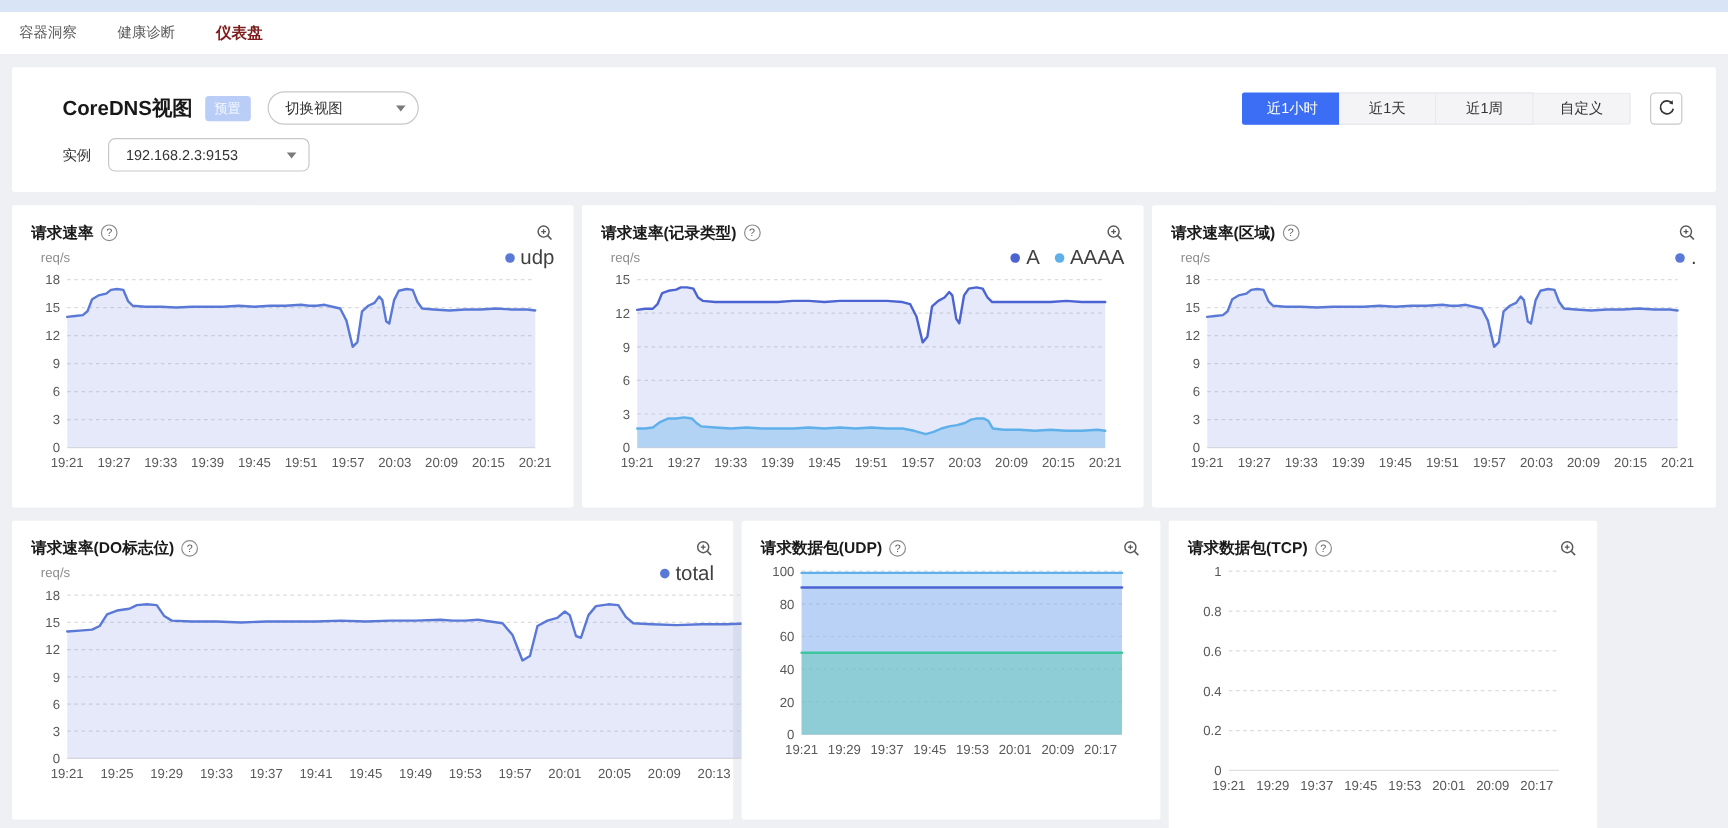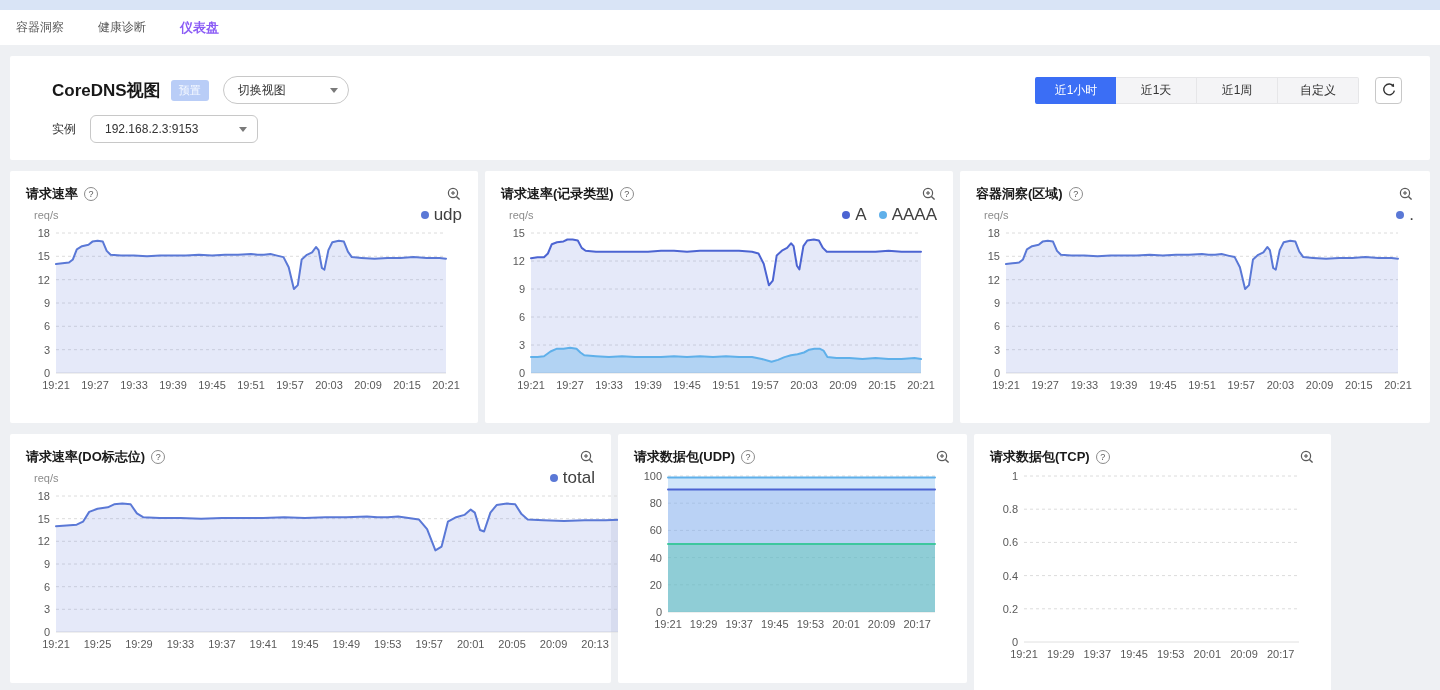--- a/index.html
+++ b/index.html
@@ -1,41 +1,41 @@
 <!DOCTYPE html>
 <html><head>
 <meta charset="utf-8">
 <style>
   * { margin:0; padding:0; box-sizing:border-box; }
   html,body { width:1440px; height:690px; overflow:hidden; background:#eef0f3;
     font-family:"Liberation Sans","DejaVu Sans",sans-serif; }
   .topstrip { height:10px; background:#d9e4f6; }
   .tabbar { height:35px; background:#fff; display:flex; align-items:center; padding-left:14px; }
   .tab { font-size:12px; color:#595959; margin-right:30px; cursor:pointer; padding:4px 2px; }
-  .tab.active { color:#8b5cf6; font-weight:bold; font-size:13px; }
+  .tab.active { color:#7f1d1d; font-weight:bold; font-size:13px; }
   .gap { height:11px; }
   .panel { background:#fff; border-radius:2px; }
   .head-panel { margin:0 10px; height:104px; padding:20px 28px 0 42px; }
   .head-row1 { display:flex; align-items:center; }
   .page-title { font-size:17px; font-weight:bold; color:#181818; }
   .badge { margin-left:10px; background:#b9cdf7; color:#f4f8ff; font-size:11px;
     padding:3px 8px; border-radius:3px; }
   .select { display:inline-flex; align-items:center; justify-content:space-between;
     border:1px solid #c8c8c8; background:#fff; height:28px; padding:0 10px 0 14px;
     font-size:12px; color:#333; cursor:pointer; }
   .view-select { width:126px; margin-left:14px; border-radius:14px; }
   .inst-select { width:168px; border-radius:6px; }
   .caret { width:0; height:0; border-left:4px solid transparent; border-right:4px solid transparent;
     border-top:5px solid #7a7a7a; margin-left:8px; }
   .head-right { margin-left:auto; display:flex; align-items:center; }
   .range-group { display:flex; }
   .range-btn { width:81px; height:27px; display:flex; align-items:center; justify-content:center;
     font-size:12px; color:#333; background:#f4f4f6; border:1px solid #e6e6e8; border-left:none;
     cursor:pointer; }
-  .range-btn:first-child { border-left:2px solid #c4b5fd; border-radius:2px 0 0 2px; }
+  .range-btn:first-child { border-left:4px solid #c4b5fd; border-radius:2px 0 0 2px; }
   .range-btn:last-child { border-radius:0 2px 2px 0; }
   .range-btn.active { background:#3b6ef5; border-color:#3b6ef5; color:#fff; }
   .refresh-btn { width:27px; height:27px; margin-left:16px; background:#fff;
     border:1px solid #c8c8c8; border-radius:4px; display:flex; align-items:center;
     justify-content:center; cursor:pointer; }
   .head-row2 { display:flex; align-items:center; margin-top:11px; }
   .inst-label { font-size:12px; color:#333; margin-right:14px; }
   .charts-row { display:flex; margin:0 10px; }
   .charts-row .panel + .panel { margin-left:7px; }
   .row1 { height:252px; }
@@ -209,21 +209,21 @@
           <text x="420.0" y="164" text-anchor="middle" class="tick">20:21</text>
           <path d="M30.0 33.2 L36.5 32.3 L43.0 32.3 L46.9 28.5 L50.8 19.2 L56.0 17.3 L62.5 16.4 L66.4 14.5 L71.6 14.5 L76.8 15.5 L80.7 22.9 L84.6 25.7 L95.0 26.7 L108.0 26.7 L121.0 26.7 L134.0 26.7 L147.0 26.7 L160.0 25.7 L173.0 25.7 L186.0 26.7 L199.0 25.7 L212.0 25.7 L225.0 25.7 L238.0 25.7 L251.0 26.7 L257.5 28.5 L262.7 38.8 L267.9 60.3 L271.8 55.6 L275.7 30.4 L280.9 25.7 L286.1 22.9 L290.0 18.3 L292.6 21.1 L295.9 40.7 L298.4 44.4 L302.4 21.1 L306.3 15.5 L312.8 14.5 L317.9 15.5 L321.9 22.9 L325.8 26.7 L335.5 26.7 L348.5 26.7 L361.5 26.7 L374.5 26.7 L387.5 25.7 L400.5 26.7 L413.5 26.7 L420.0 26.7 L420.0 148 L30.0 148 Z" fill="rgba(110,135,220,0.18)" stroke="none"></path>
           <path d="M30.0 33.2 L36.5 32.3 L43.0 32.3 L46.9 28.5 L50.8 19.2 L56.0 17.3 L62.5 16.4 L66.4 14.5 L71.6 14.5 L76.8 15.5 L80.7 22.9 L84.6 25.7 L95.0 26.7 L108.0 26.7 L121.0 26.7 L134.0 26.7 L147.0 26.7 L160.0 25.7 L173.0 25.7 L186.0 26.7 L199.0 25.7 L212.0 25.7 L225.0 25.7 L238.0 25.7 L251.0 26.7 L257.5 28.5 L262.7 38.8 L267.9 60.3 L271.8 55.6 L275.7 30.4 L280.9 25.7 L286.1 22.9 L290.0 18.3 L292.6 21.1 L295.9 40.7 L298.4 44.4 L302.4 21.1 L306.3 15.5 L312.8 14.5 L317.9 15.5 L321.9 22.9 L325.8 26.7 L335.5 26.7 L348.5 26.7 L361.5 26.7 L374.5 26.7 L387.5 25.7 L400.5 26.7 L413.5 26.7 L420.0 26.7" fill="none" stroke="#4c64d2" stroke-width="2" stroke-linejoin="round" stroke-linecap="round"></path>
           <path d="M30.0 132.1 L36.5 132.1 L43.0 131.2 L49.5 126.5 L56.0 123.7 L62.5 123.7 L69.0 122.8 L75.5 123.7 L79.4 127.5 L83.3 130.3 L95.0 131.2 L108.0 132.1 L121.0 131.2 L134.0 132.1 L147.0 132.1 L160.0 132.1 L173.0 131.2 L186.0 132.1 L199.0 131.2 L212.0 132.1 L225.0 131.2 L238.0 132.1 L251.0 132.1 L260.8 134.0 L270.5 136.8 L277.0 134.9 L283.5 132.1 L290.0 130.3 L296.5 129.3 L303.0 127.5 L308.2 124.7 L313.4 123.7 L318.6 123.7 L322.5 125.6 L326.4 132.1 L335.5 133.1 L348.5 133.1 L361.5 134.0 L374.5 133.1 L387.5 134.0 L400.5 134.0 L413.5 133.1 L420.0 134.0 L420.0 148 L30.0 148 Z" fill="rgba(95,176,234,0.38)" stroke="none"></path>
           <path d="M30.0 132.1 L36.5 132.1 L43.0 131.2 L49.5 126.5 L56.0 123.7 L62.5 123.7 L69.0 122.8 L75.5 123.7 L79.4 127.5 L83.3 130.3 L95.0 131.2 L108.0 132.1 L121.0 131.2 L134.0 132.1 L147.0 132.1 L160.0 132.1 L173.0 131.2 L186.0 132.1 L199.0 131.2 L212.0 132.1 L225.0 131.2 L238.0 132.1 L251.0 132.1 L260.8 134.0 L270.5 136.8 L277.0 134.9 L283.5 132.1 L290.0 130.3 L296.5 129.3 L303.0 127.5 L308.2 124.7 L313.4 123.7 L318.6 123.7 L322.5 125.6 L326.4 132.1 L335.5 133.1 L348.5 133.1 L361.5 134.0 L374.5 133.1 L387.5 134.0 L400.5 134.0 L413.5 133.1 L420.0 134.0" fill="none" stroke="#5fb0ea" stroke-width="2" stroke-linejoin="round" stroke-linecap="round"></path>
         </svg></div>
   </div>
 
   <div class="panel chart-panel" style="width:470px">
     <div class="chart-head">
-      <span class="chart-title">容器洞察(区域)</span>
+      <span class="chart-title">请求速率(区域)</span>
       <span class="help-icon">?</span>
       <span class="zoom-icon">
         <svg width="16" height="16" viewBox="0 0 16 16">
             <circle cx="7" cy="7" r="4.6" fill="none" stroke="#595959" stroke-width="1.2"></circle>
             <line x1="10.4" y1="10.4" x2="13.6" y2="13.6" stroke="#595959" stroke-width="1.4"></line>
             <line x1="5" y1="7" x2="9" y2="7" stroke="#595959" stroke-width="1.1"></line>
             <line x1="7" y1="5" x2="7" y2="9" stroke="#595959" stroke-width="1.1"></line>
           </svg>
       </span>
     </div>

